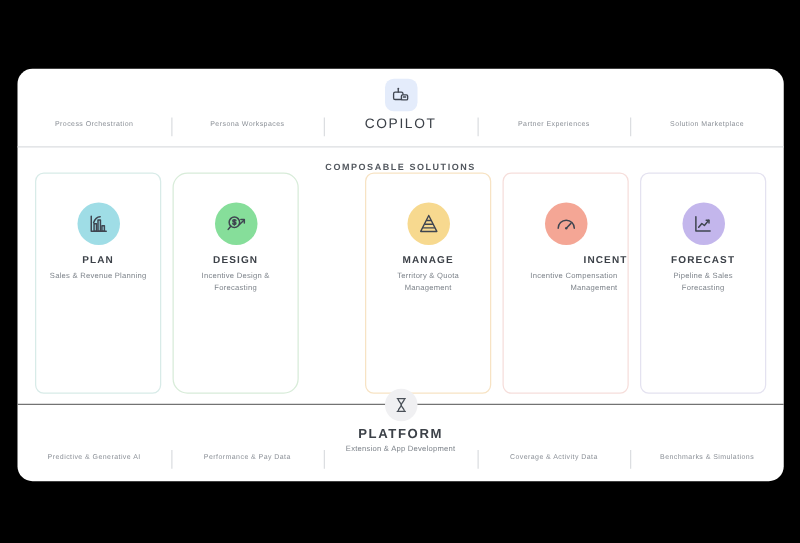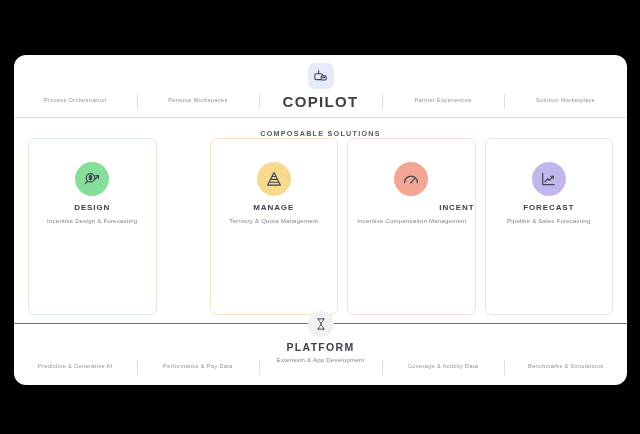--- a/index.html
+++ b/index.html
@@ -48,22 +48,22 @@
     margin: 0 auto 4px auto;
     border-radius: 7px;
     display: flex;
     align-items: center;
     justify-content: center;
   }
 
   #copilot-icon-box { background: #e4ecfb; }
 
   #copilot-title {
-    font-size: 15px;
-    font-weight: bold;
+    font-size: 11px;
+    font-weight: normal;
     letter-spacing: 1.3px;
     color: #3c4148;
   }
 
   .rail {
     position: absolute;
     left: 0;
     right: 0;
     top: 41px;
     display: flex;
@@ -211,22 +211,35 @@
     </div>
 
   </div>
 
   <div id="solutions">
 
     <div id="solutions-heading">COMPOSABLE SOLUTIONS</div>
 
     <div id="cards">
 
-
-      <div class="card" style="border-color:#d8ecd9;">
+      <div class="card" style="border-color:#d8ebe8;">
+        <div class="card-icon" style="background:#9fdde6;">
+          <svg width="18" height="18" viewBox="0 0 24 24" fill="none" stroke="#3f4550" stroke-width="1.6" stroke-linecap="round" stroke-linejoin="round">
+            <path d="M4 4v16h16"></path>
+            <rect x="7" y="12" width="2.6" height="8"></rect>
+            <rect x="11.2" y="8" width="2.6" height="12"></rect>
+            <rect x="15.4" y="14" width="2.6" height="6"></rect>
+            <path d="M6.5 11c1.6-5 4.2-6.6 7-6.6"></path>
+          </svg>
+        </div>
+        <div class="card-title">PLAN</div>
+        <div class="card-sub">Sales &amp; Revenue Planning</div>
+      </div>
+
+      <div class="card" style="border-color:#d8ecd9;border-radius:12px;">
         <div class="card-icon" style="background:#86de9a;">
           <svg width="18" height="18" viewBox="0 0 24 24" fill="none" stroke="#3f4550" stroke-width="1.6" stroke-linecap="round" stroke-linejoin="round">
             <circle cx="10" cy="10.5" r="5.6"></circle>
             <path d="M6.2 14.6L3.4 18"></path>
             <path d="M10 7.6v5.8"></path>
             <path d="M11.7 8.9c0-.8-.8-1.3-1.7-1.3s-1.7.5-1.7 1.3.8 1.1 1.7 1.3 1.7.5 1.7 1.3-.8 1.3-1.7 1.3-1.7-.5-1.7-1.3"></path>
             <path d="M15.5 12.8L20.4 7.9"></path>
             <path d="M16.9 7.4h3.7v3.7"></path>
           </svg>
         </div>

